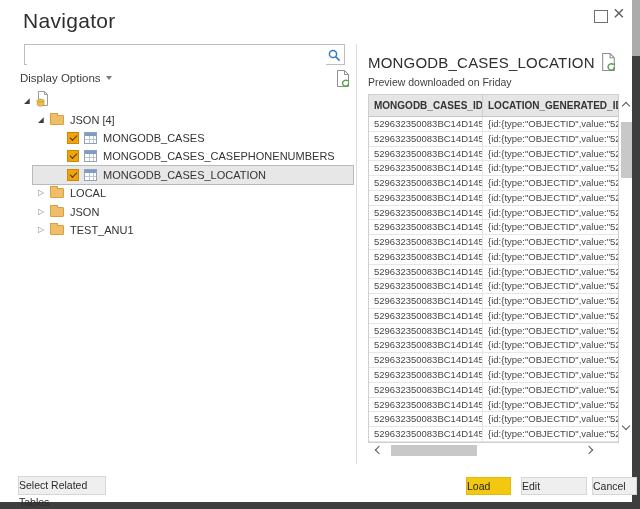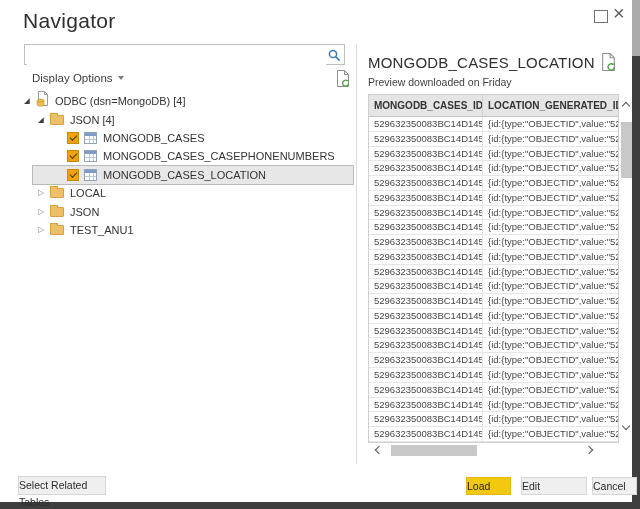--- a/index.html
+++ b/index.html
@@ -14,21 +14,21 @@
 
   
   #edge-right-top{left:632px;top:0;width:8px;height:56px;background:#ababab;}
   #edge-right{left:632px;top:56px;width:8px;height:453px;background:#3e3e3e;}
   #edge-bottom{left:0;top:502px;width:640px;height:7px;background:#3e3e3e;}
 
   
   #search-box{left:24px;top:44px;width:321px;height:21px;border:1px solid #bfbfbf;box-sizing:border-box;background:#fff;}
   #search-input{position:absolute;left:2px;top:1px;width:295px;height:17px;border:none;outline:none;font-size:11px;font-family:inherit;}
   #search-icon{position:absolute;right:3px;top:3px;}
-  #display-options{left:32px;top:72px;font-size:11.5px;color:#3c3c3c;}
+  #display-options{left:20px;top:72px;font-size:11.5px;color:#3c3c3c;}
   #display-caret{display:inline-block;margin-left:5px;width:0;height:0;border-left:3.5px solid transparent;border-right:3.5px solid transparent;border-top:4px solid #7a7a7a;vertical-align:2px;}
   #refresh-left{left:336px;top:70px;}
   #refresh-right{left:601px;top:53px;}
 
   
   #tree{left:20px;top:92px;width:333px;}
   .tree-row{display:flex;align-items:center;height:18.4px;box-sizing:border-box;white-space:nowrap;}
   .tree-row.lvl0{padding-left:4px;}
   .tree-row.lvl1{padding-left:18px;}
   .tree-row.lvl2{padding-left:35px;}
@@ -118,21 +118,20 @@
 
 <div class="abs" id="tree">
     <div class="tree-row lvl0">
       <span class="twisty">◢</span>
       <span class="tree-icon "><svg width="13" height="16" viewBox="0 0 13 16">
           <path d="M2.5 .5 h6 l3 3 v11 h-9 z" fill="#fff" stroke="#9a9a9a"></path>
           <path d="M8.5 .5 v3 h3" fill="none" stroke="#9a9a9a"></path>
           <path d="M1.2 9.6 v4 a3.4 1.5 0 0 0 6.8 0 v-4" fill="#EDBE4F" stroke="#C1952B" stroke-width=".7"></path>
           <ellipse cx="4.6" cy="9.6" rx="3.4" ry="1.5" fill="#EDBE4F" stroke="#C1952B" stroke-width=".7"></ellipse>
         </svg></span>
-      <span class="tree-label">ODBC (dsn=MongoDB) [4]</span>
     </div>
     <div class="tree-row lvl1">
       <span class="twisty">◢</span>
       <span class="tree-icon icon-folder"></span>
       <span class="tree-label">JSON [4]</span>
     </div>
     <div class="tree-row lvl2">
       <span class="twisty"></span>
       <span class="checkbox"></span>
       <span class="tree-icon icon-table"></span>

